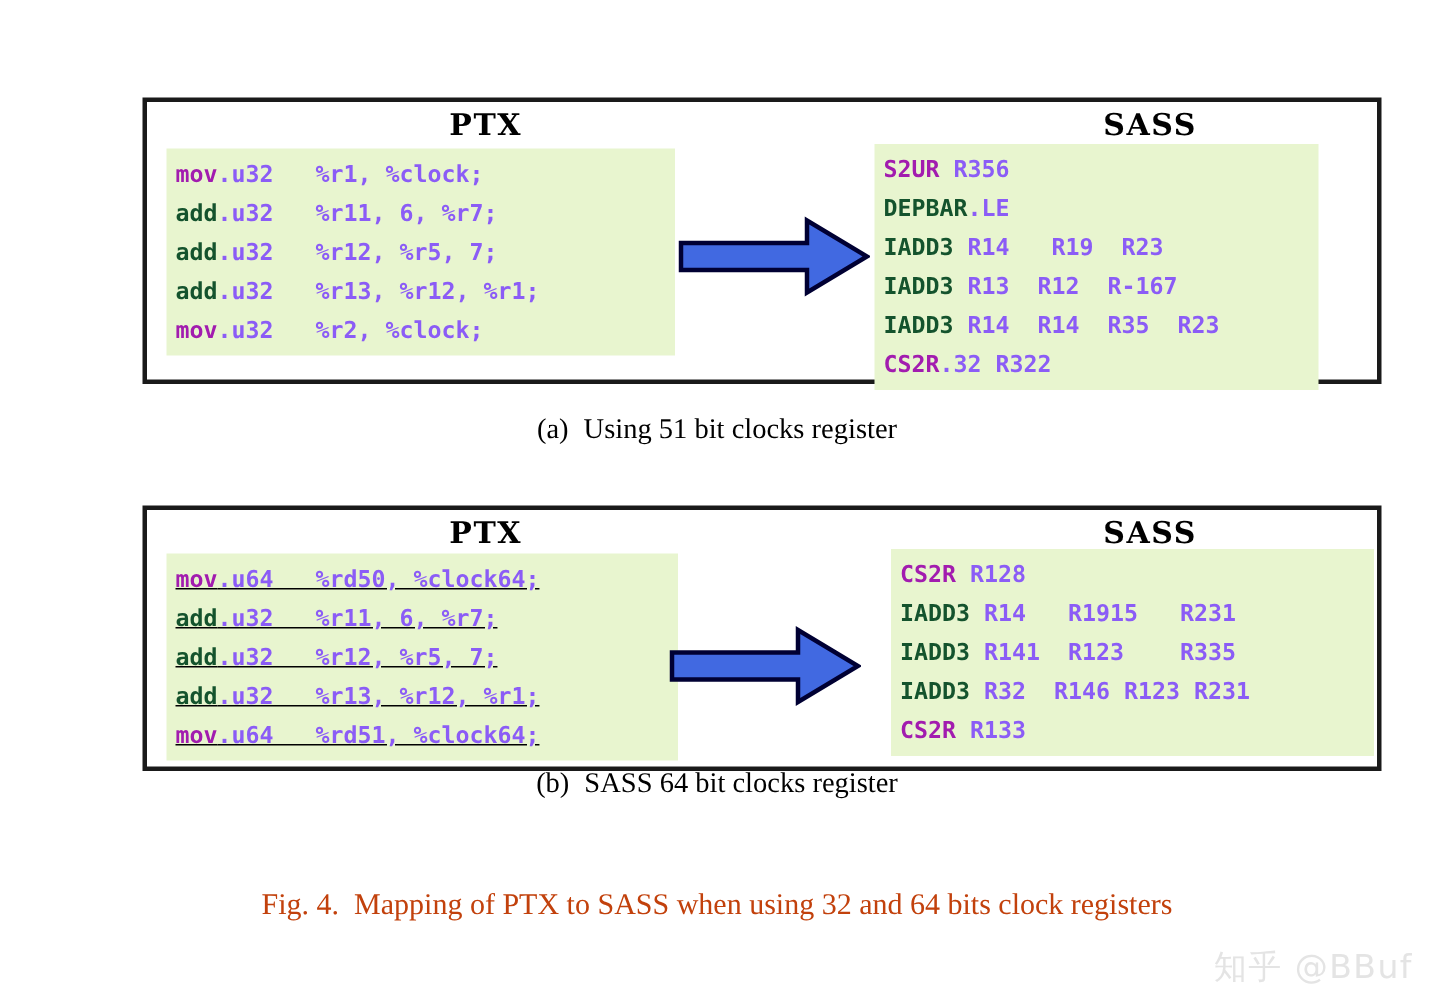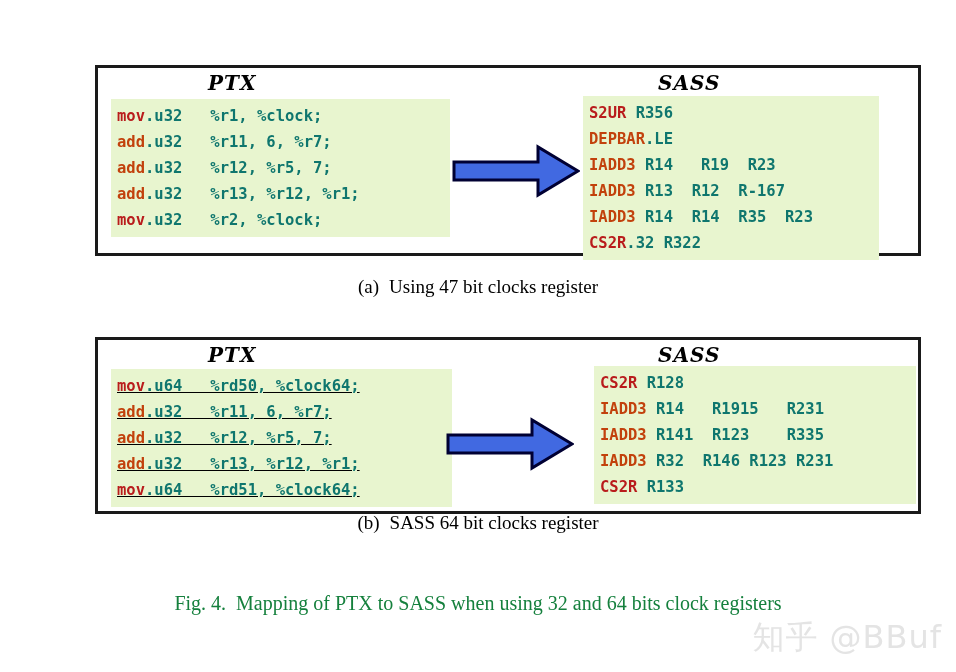--- a/index.html
+++ b/index.html
@@ -32,23 +32,22 @@
     height: 100%;
   }
 
   .col-title {
     position: absolute;
     font-family: "DejaVu Serif", "Liberation Serif", serif;
     font-weight: bold;
     font-size: 20px;
     letter-spacing: 1px;
     color: #000000;
-    text-align: left;
+    text-align: right;
     white-space: nowrap;
-    font-style: italic;
   }
   #title-ptx-a  { left: 110px; top: 3px;  width: 140px; }
   #title-sass-a { left: 560px; top: 3px;  width: 140px; }
   #title-ptx-b  { left: 110px; top: 3px;  width: 140px; }
   #title-sass-b { left: 560px; top: 3px;  width: 140px; }
 
   .code-block {
     position: absolute;
     background: #e8f5cf;
     font-family: "DejaVu Sans Mono", "Liberation Mono", monospace;
@@ -60,23 +59,23 @@
   }
   .code-line { display: block; height: 26px; }
 
   
   #code-ptx-a  { left: 13px;  top: 31px;  width: 339px; }
   #code-sass-a { left: 485px; top: 28px;  width: 296px; }
   
   #code-ptx-b  { left: 13px;  top: 29px;  width: 341px; text-decoration: underline; }
   #code-sass-b { left: 480px; top: 26px;  width: 322px; margin-left: 16px; }
 
-  .kw-red   { color: #b91c1c; font-weight: bold; }
-  .kw-blue  { color: #c2410c; font-weight: bold; }
-  .kw-dark  { color: #0f766e; font-weight: bold; }
+  .kw-red   { color: #a21caf; font-weight: bold; }
+  .kw-blue  { color: #14532d; font-weight: bold; }
+  .kw-dark  { color: #8b5cf6; font-weight: bold; }
 
   
   .arrow {
     position: absolute;
   }
   #arrow-a { left: 452px; top: 143px; width: 128px; height: 56px; }
   #arrow-b { left: 446px; top: 416px; width: 128px; height: 56px; }
 
   
   .caption {
@@ -91,32 +90,32 @@
   #caption-a { left: 0;  top: 276px; }
   #caption-b { left: 0;  top: 512px; }
   #fig-caption {
     position: absolute;
     left: 0;
     top: 592px;
     width: 100%;
     text-align: center;
     font-family: "Liberation Serif", "DejaVu Serif", serif;
     font-size: 20px;
-    color: #15803d;
+    color: #c2410c;
     white-space: nowrap;
   }
   .cap-label { margin-right: 10px; }
 
   
   #watermark {
     position: absolute;
     right: 14px;
     bottom: 12px;
     font-family: "DejaVu Sans", "Liberation Sans", sans-serif;
-    font-size: 32px;
+    font-size: 22px;
     color: #e4e4e4;
     letter-spacing: 1px;
     user-select: none;
     white-space: nowrap;
   }
 </style>
 </head>
 <body>
 
 <div class="panel" id="panel-a">
@@ -130,21 +129,21 @@
   </div>
 </div>
 
 <div class="arrow" id="arrow-a">
   <svg width="128" height="56" viewBox="0 0 128 56" xmlns="http://www.w3.org/2000/svg">
     <polygon points="2,19 86,19 86,4 126,28 86,52 86,37 2,37" fill="#4169e1" stroke="#000033" stroke-width="3" stroke-linejoin="miter"></polygon>
   </svg>
 </div>
 
 <div class="caption" id="caption-a">
-  <span class="cap-label">(a)</span><span>Using 47 bit clocks register</span>
+  <span class="cap-label">(a)</span><span>Using 51 bit clocks register</span>
 </div>
 
 <div class="panel" id="panel-b">
   <div class="panel-inner">
     <div class="col-title" id="title-ptx-b">PTX</div>
     <div class="col-title" id="title-sass-b">SASS</div>
 
     <div class="code-block" id="code-ptx-b"><span class="code-line"><span class="kw-red">mov</span><span class="kw-dark">.u64   %rd50, %clock64;</span></span><span class="code-line"><span class="kw-blue">add</span><span class="kw-dark">.u32   %r11, 6, %r7;</span></span><span class="code-line"><span class="kw-blue">add</span><span class="kw-dark">.u32   %r12, %r5, 7;</span></span><span class="code-line"><span class="kw-blue">add</span><span class="kw-dark">.u32   %r13, %r12, %r1;</span></span><span class="code-line"><span class="kw-red">mov</span><span class="kw-dark">.u64   %rd51, %clock64;</span></span></div>
 
     <div class="code-block" id="code-sass-b"><span class="code-line"><span class="kw-red">CS2R</span><span class="kw-dark"> R128</span></span><span class="code-line"><span class="kw-blue">IADD3</span><span class="kw-dark"> R14   R1915   R231</span></span><span class="code-line"><span class="kw-blue">IADD3</span><span class="kw-dark"> R141  R123    R335</span></span><span class="code-line"><span class="kw-blue">IADD3</span><span class="kw-dark"> R32  R146 R123 R231</span></span><span class="code-line"><span class="kw-red">CS2R</span><span class="kw-dark"> R133</span></span></div>

